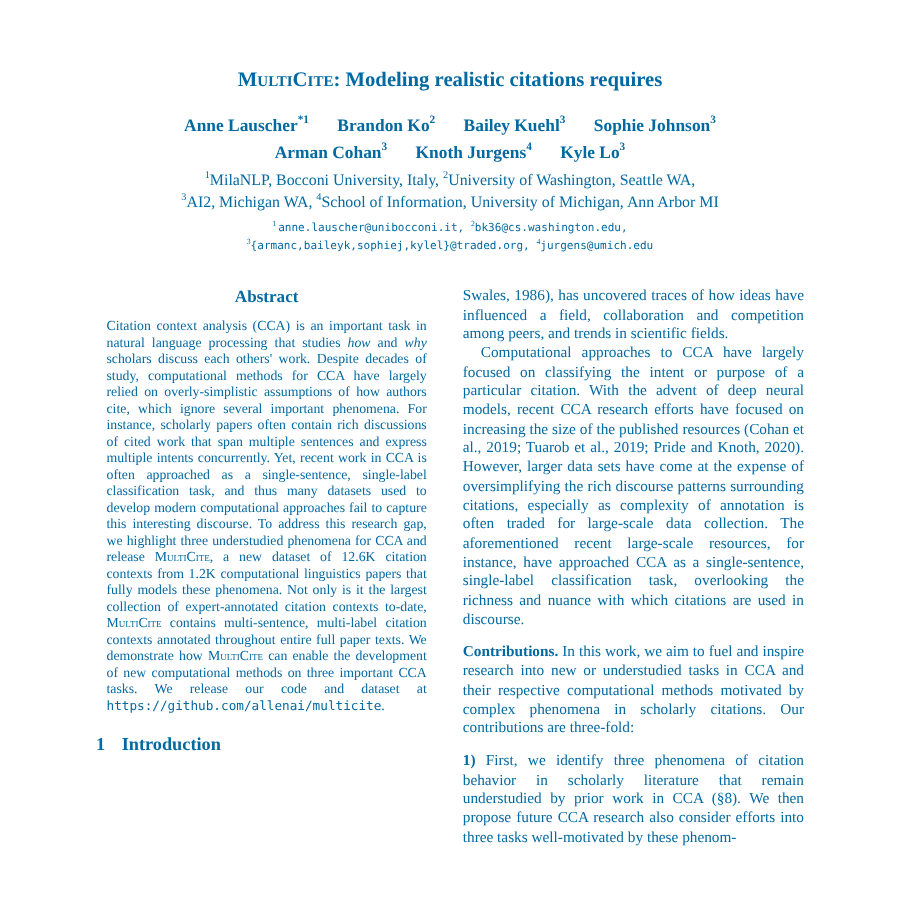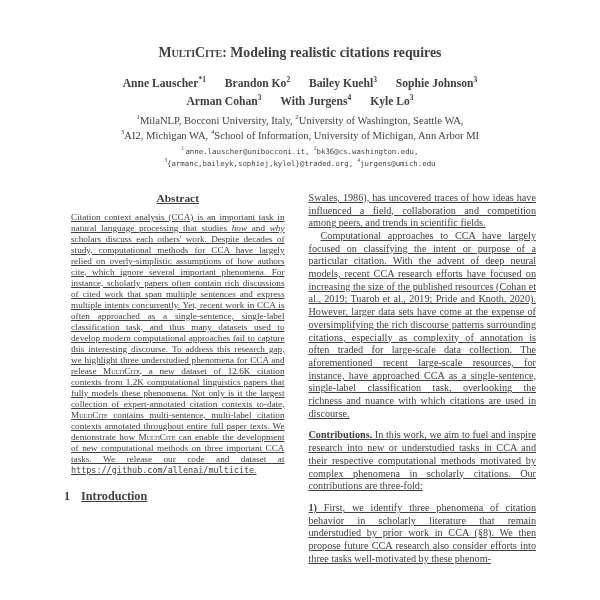--- a/index.html
+++ b/index.html
@@ -3,21 +3,21 @@
 <meta charset="utf-8">
 <style>
   * { margin: 0; padding: 0; box-sizing: border-box; }
   html, body { background: #ffffff; }
   .page {
     position: relative;
     width: 600px;
     height: 600px;
     margin: 0 auto;
     background: #ffffff;
-    color: #404040;
+    color: #0369a1;
     font-family: "Liberation Serif", serif;
     overflow: hidden;
     padding: 44px 64px 0 64px;
     border-radius: 10px;
   }
   .title {
     text-align: center;
     font-weight: bold;
     font-size: 13.8px;
     line-height: 1.3;
@@ -42,21 +42,21 @@
     text-align: center;
     margin-top: 3px;
     font-size: 8px;
     line-height: 1.55;
   }
   .columns {
     display: flex;
     gap: 17px;
     margin-top: 21px;
   }
-  .col { flex: 1; min-width: 0; text-decoration: underline; }
+  .col { flex: 1; min-width: 0; }
   .abstract-title {
     text-align: center;
     font-weight: bold;
     font-size: 11.4px;
     margin-bottom: 8px;
   }
   .abstract-body {
     font-size: 9.2px;
     line-height: 11px;
     text-align: justify;
@@ -94,21 +94,21 @@
 
   <div class="authors">
     <div>
       <span class="author"><span>Anne Lauscher</span><sup>*1</sup></span>
       <span class="author"><span>Brandon Ko</span><sup>2</sup></span>
       <span class="author"><span>Bailey Kuehl</span><sup>3</sup></span>
       <span class="author"><span>Sophie Johnson</span><sup>3</sup></span>
     </div>
     <div>
       <span class="author"><span>Arman Cohan</span><sup>3</sup></span>
-      <span class="author"><span>With Jurgens</span><sup>4</sup></span>
+      <span class="author"><span>Knoth Jurgens</span><sup>4</sup></span>
       <span class="author"><span>Kyle Lo</span><sup>3</sup></span>
     </div>
   </div>
 
   <div class="affil">
     <div><span class="run-sup">1</span><span>MilaNLP, Bocconi University, Italy, </span><span class="run-sup">2</span><span>University of Washington, Seattle WA,</span></div>
     <div><span class="run-sup">3</span><span>AI2, Michigan WA, </span><span class="run-sup">4</span><span>School of Information, University of Michigan, Ann Arbor MI</span></div>
   </div>
 
   <div class="emails">

